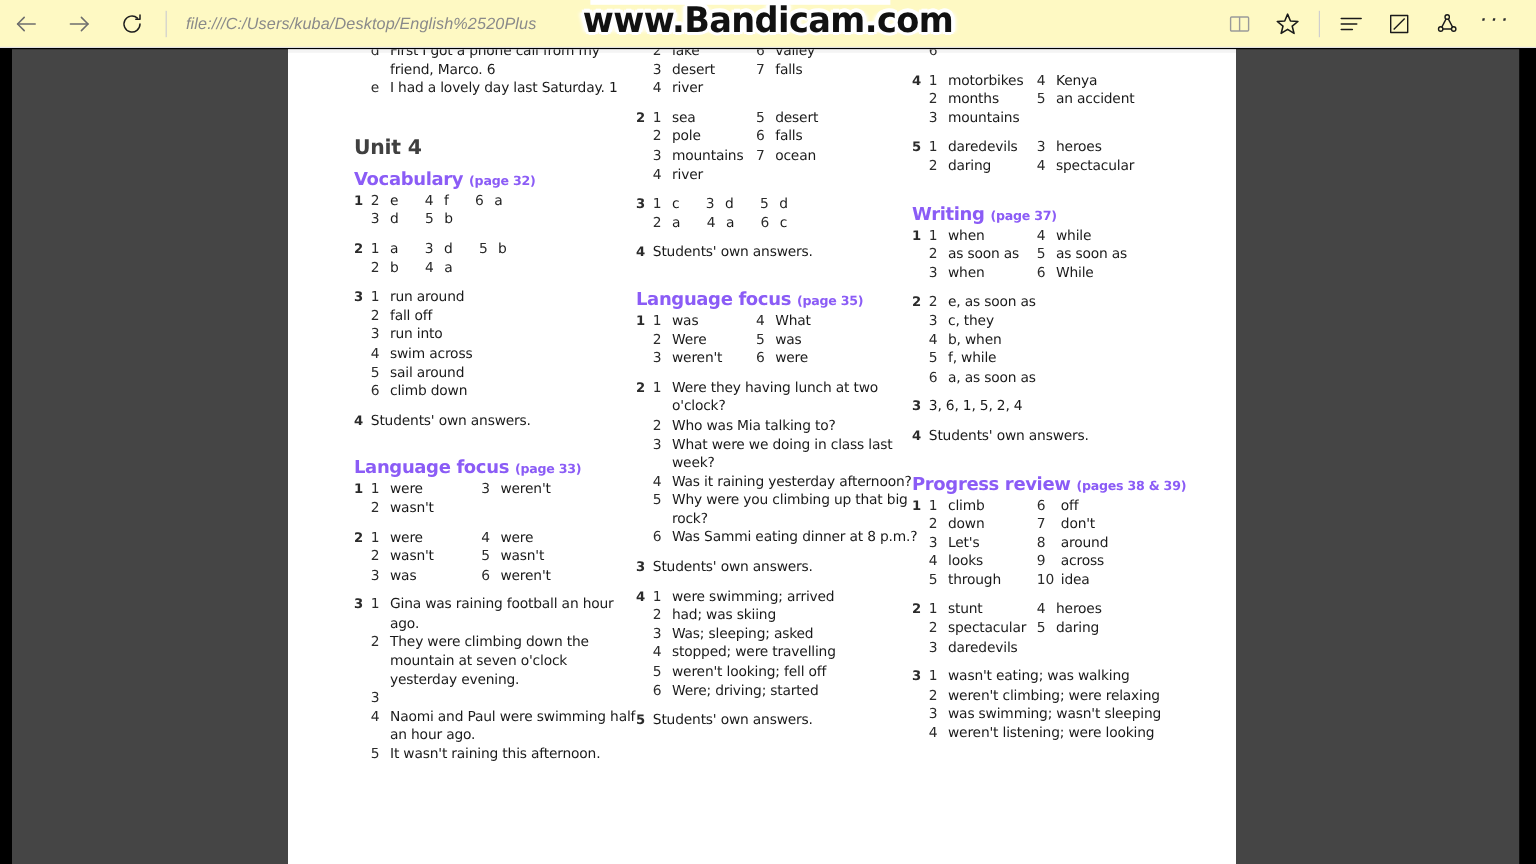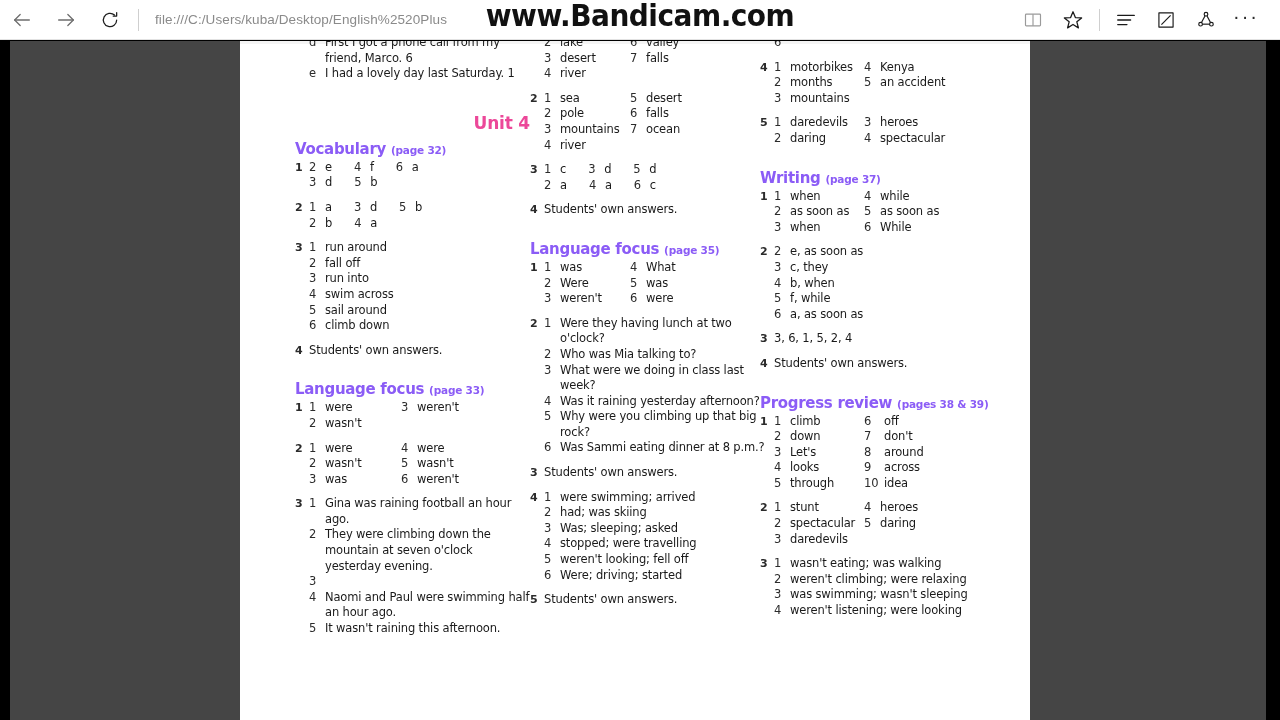--- a/index.html
+++ b/index.html
@@ -7,23 +7,23 @@
     width: 1280px; height: 720px;
     overflow: hidden;
     background: #000;
     font-family: "Liberation Sans", sans-serif;
   }
 
   
   .browser-chrome {
     position: absolute; left: 0; top: 0;
     width: 1280px; height: 40px;
-    background: #ffffff;
+    background: #fef9c3;
     border-bottom: 1px solid #e2e2e2;
-    display: flex; align-items: center;
+    display: flex; align-items: center; font-style: italic;
   }
   .tabstrip-stub {
     position: absolute; left: 492px; top: 0;
     width: 250px; height: 4px;
     background: #ffffff;
   }
   .nav-btn {
     width: 44px; height: 40px;
     display: flex; align-items: center; justify-content: center;
     color: #6d6d6d;
@@ -106,24 +106,23 @@
   }
   .col-1 { left: 55px; }
   .col-2 { left: 290px; }
   .col-3 { left: 520px; }
 
   
   .unit-title {
     font-family: "DejaVu Sans", sans-serif;
     font-weight: bold;
     font-size: 17px;
-    color: #ec4899;
+    color: #404040;
     margin: 0 0 7px 0;
     letter-spacing: -.2px;
-    text-align: right;
   }
   .sec-head {
     font-family: "DejaVu Sans", sans-serif;
     font-weight: bold;
     font-size: 15px;
     color: #8b5cf6;
     margin: 0 0 2px 0;
     letter-spacing: -.3px;
     white-space: nowrap;
   }

